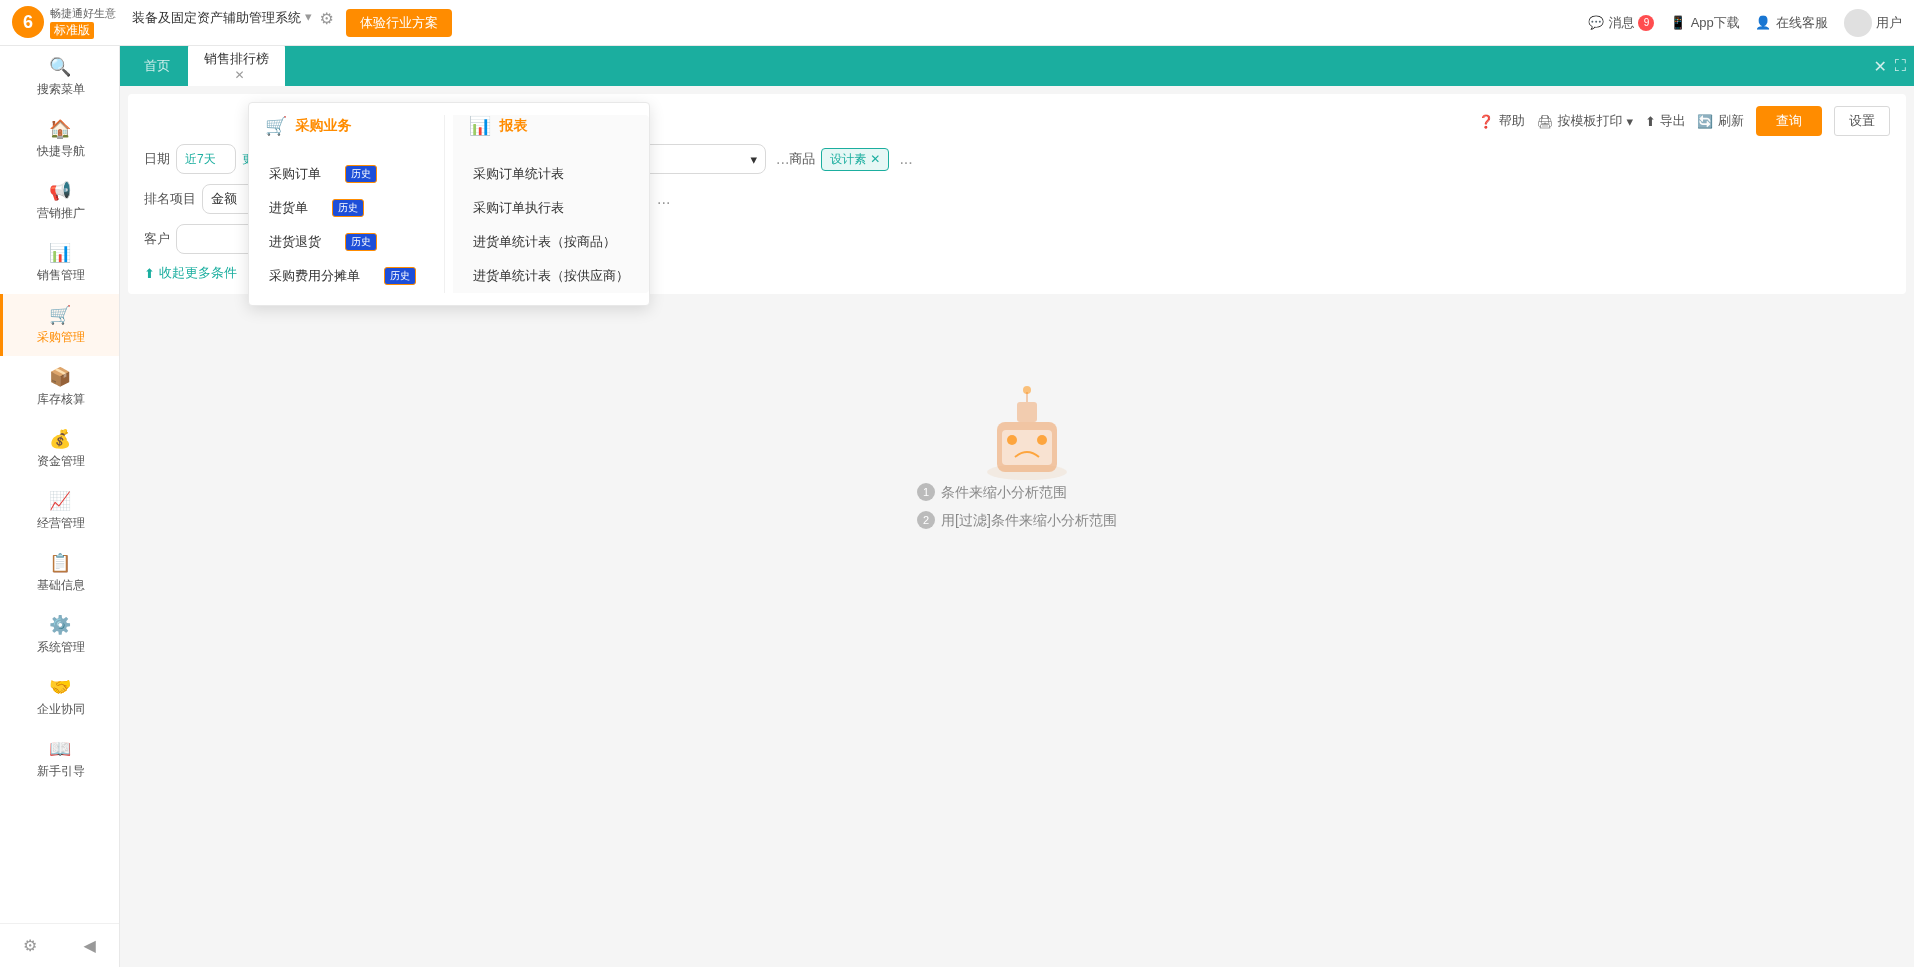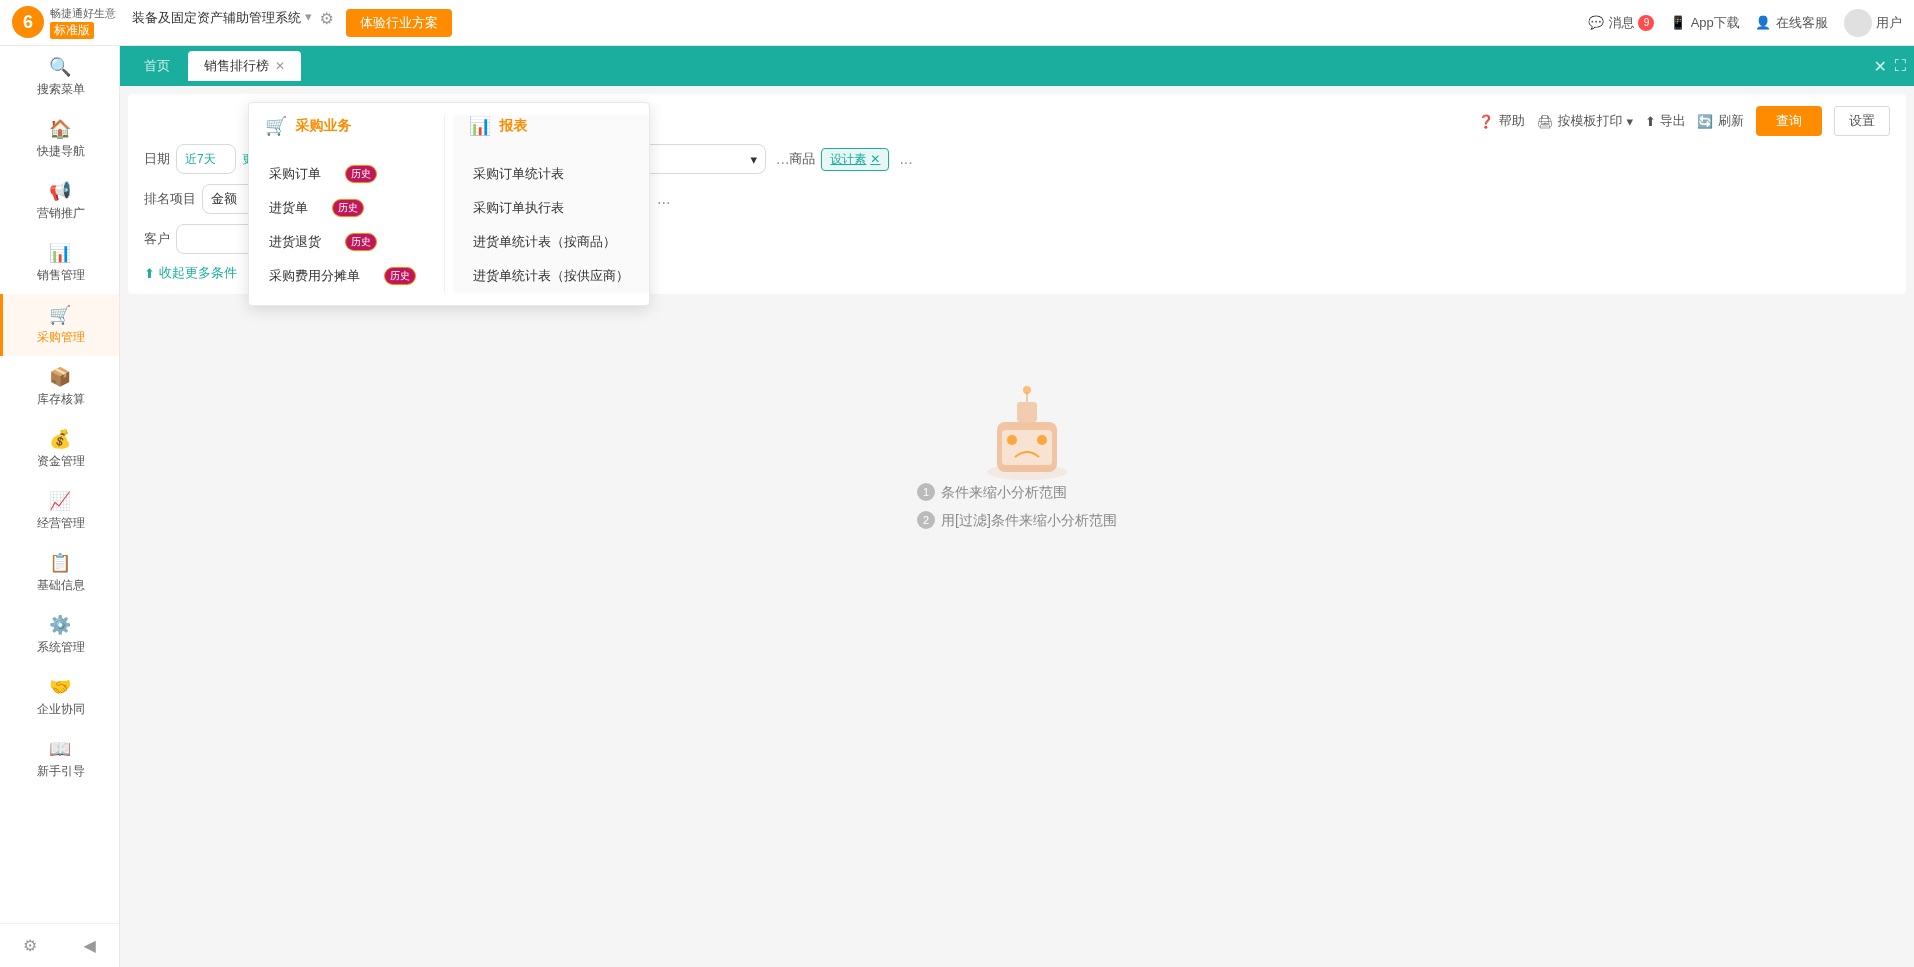--- a/index.html
+++ b/index.html
@@ -31,36 +31,36 @@
     .sidebar-icon { font-size: 18px; margin-bottom: 3px; }
     .sidebar-bottom { margin-top: auto; display: flex; align-items: center; justify-content: space-around; padding: 12px 0; border-top: 1px solid #f0f0f0; }
     .sidebar-bottom-icon { color: #999; cursor: pointer; font-size: 16px; }
 
     
     .content-area { flex: 1; display: flex; flex-direction: column; overflow: hidden; position: relative; }
 
     
     .tabs-bar { height: 40px; background: #1bae9f; display: flex; align-items: center; padding: 0 8px; flex-shrink: 0; }
     .tab { display: flex; align-items: center; padding: 6px 16px; cursor: pointer; font-size: 13px; color: rgba(255,255,255,0.8); border-radius: 4px 4px 0 0; margin-right: 2px; }
-    .tab.active { background: #fff; color: #333; }
+    .tab.active { background: #fff; color: #333; flex-direction: column; }
     .tab-close { margin-left: 6px; color: #999; font-size: 12px; cursor: pointer; }
     .tabs-right { margin-left: auto; display: flex; gap: 8px; }
     .tab-ctrl { color: rgba(255,255,255,0.8); cursor: pointer; font-size: 16px; }
 
     
     .page-content { flex: 1; background: #f5f5f5; overflow-y: auto; position: relative; }
 
     
     .filter-area { background: #fff; margin: 8px; border-radius: 4px; padding: 12px 16px; }
     .filter-row { display: flex; align-items: center; margin-bottom: 10px; flex-wrap: wrap; }
     .filter-item { display: flex; align-items: center; gap: 6px; }
     .filter-label { color: #555; font-size: 13px; white-space: nowrap; }
     .filter-input { border: 1px solid #d9d9d9; border-radius: 4px; padding: 4px 8px; font-size: 13px; height: 30px; min-width: 140px; color: #333; }
     .filter-select { border: 1px solid #d9d9d9; border-radius: 8px; padding: 4px 8px; font-size: 13px; height: 30px; min-width: 180px; background: #fff; color: #333; display: flex; align-items: center; justify-content: space-between; cursor: pointer; }
-    .filter-tag { background: #e6f7f5; color: #1bae9f; border: 1px solid #1bae9f; padding: 2px 8px; border-radius: 4px; font-size: 12px; display: inline-flex; align-items: center; gap: 4px; text-decoration: underline; }
+    .filter-tag { background: #e6f7f5; color: #1bae9f; border: 1px solid #1bae9f; padding: 2px 8px; border-radius: 4px; font-size: 12px; display: inline-flex; align-items: center; gap: 4px; }
     .filter-tag-close { cursor: pointer; color: #1bae9f; }
     .filter-dots { color: #999; cursor: pointer; font-size: 16px; margin-left: 4px; }
     .collapse-btn { display: flex; align-items: center; gap: 4px; color: #1bae9f; cursor: pointer; font-size: 13px; margin: 0 auto; }
 
     .toolbar { display: flex; align-items: center; justify-content: flex-end; gap: 12px; margin-bottom: 8px; }
     .toolbar-btn { display: flex; align-items: center; gap: 4px; color: #555; cursor: pointer; font-size: 13px; }
     .btn-orange { background: #ff8c00; color: #fff; border: none; padding: 6px 20px; border-radius: 4px; cursor: pointer; font-size: 13px; }
     .btn-white { background: #fff; color: #555; border: 1px solid #d9d9d9; padding: 5px 14px; border-radius: 3px; cursor: pointer; font-size: 13px; }
 
     
@@ -68,21 +68,21 @@
     .empty-icon { width: 100px; height: 80px; position: relative; }
     .empty-text { margin-top: 16px; color: #888; font-size: 14px; line-height: 2; }
     .empty-text span { display: flex; align-items: center; gap: 6px; }
     .step-num { width: 18px; height: 18px; background: #bbb; border-radius: 50%; color: #fff; font-size: 11px; display: flex; align-items: center; justify-content: center; }
     .dropdown-menu { position: absolute; top: 56px; left: 128px; background: #fff; border: 1px solid #e8e8e8; border-radius: 4px; box-shadow: 0 4px 16px rgba(0,0,0,0.12); z-index: 200; display: flex; min-width: 360px; padding: 12px 0; }
     .menu-col { padding: 0 16px; min-width: 160px; }
     .menu-col-title { display: flex; align-items: center; gap: 8px; font-size: 14px; font-weight: 600; color: #ff8c00; margin-bottom: 12px; padding-bottom: 8px; }
     .menu-col-title-icon { font-size: 18px; }
     .menu-divider { width: 1px; background: #f0f0f0; margin: 0 8px; }
     .menu-item { display: flex; align-items: center; gap: 24px; padding: 8px 4px; cursor: pointer; color: #333; font-size: 13px; border-radius: 4px; }
-    .menu-badge { background: #be185d; color: #fff; font-size: 10px; padding: 1px 5px; border-radius: 9px; border: 1px solid #ff8c00; }
+    .menu-badge { background: #1d4ed8; color: #fff; font-size: 10px; padding: 1px 5px; border-radius: 3px; border: 1px solid #ff8c00; }
     .menu-col-right .menu-col-title { color: #ff8c00; }
 
     
     .menu-col-right { background: #fafafa; border-radius: 0 4px 4px 0; padding: 0 16px; }
   </style>
 </head>
 <body>
 
 <div class="top-bar">
   <div class="top-bar-logo">

